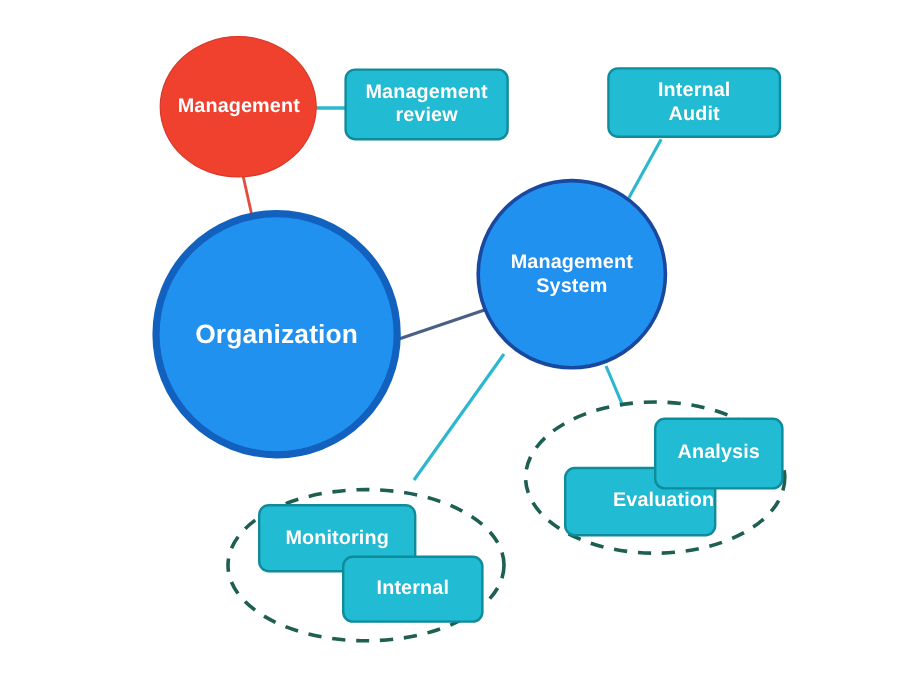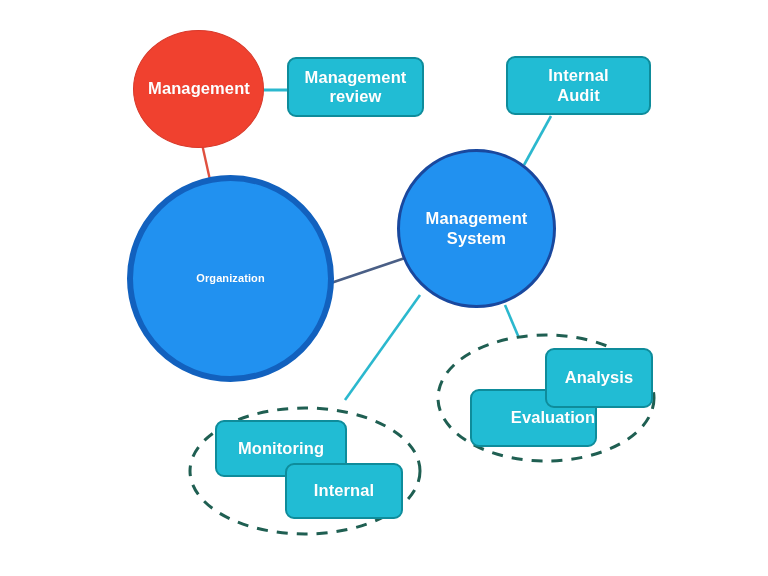--- a/index.html
+++ b/index.html
@@ -69,21 +69,21 @@
   }
 
   
   #node-organization {
     left: 127px;
     top: 175px;
     width: 207px;
     height: 207px;
     background: #2191F0;
     border: 6px solid #1261BE;
-    font-size: 11px;
+    font-size: 22px;
   }
 
   
   #node-management-system {
     left: 397px;
     top: 149px;
     width: 159px;
     height: 159px;
     background: #2191F0;
     border: 3px solid #19489E;

